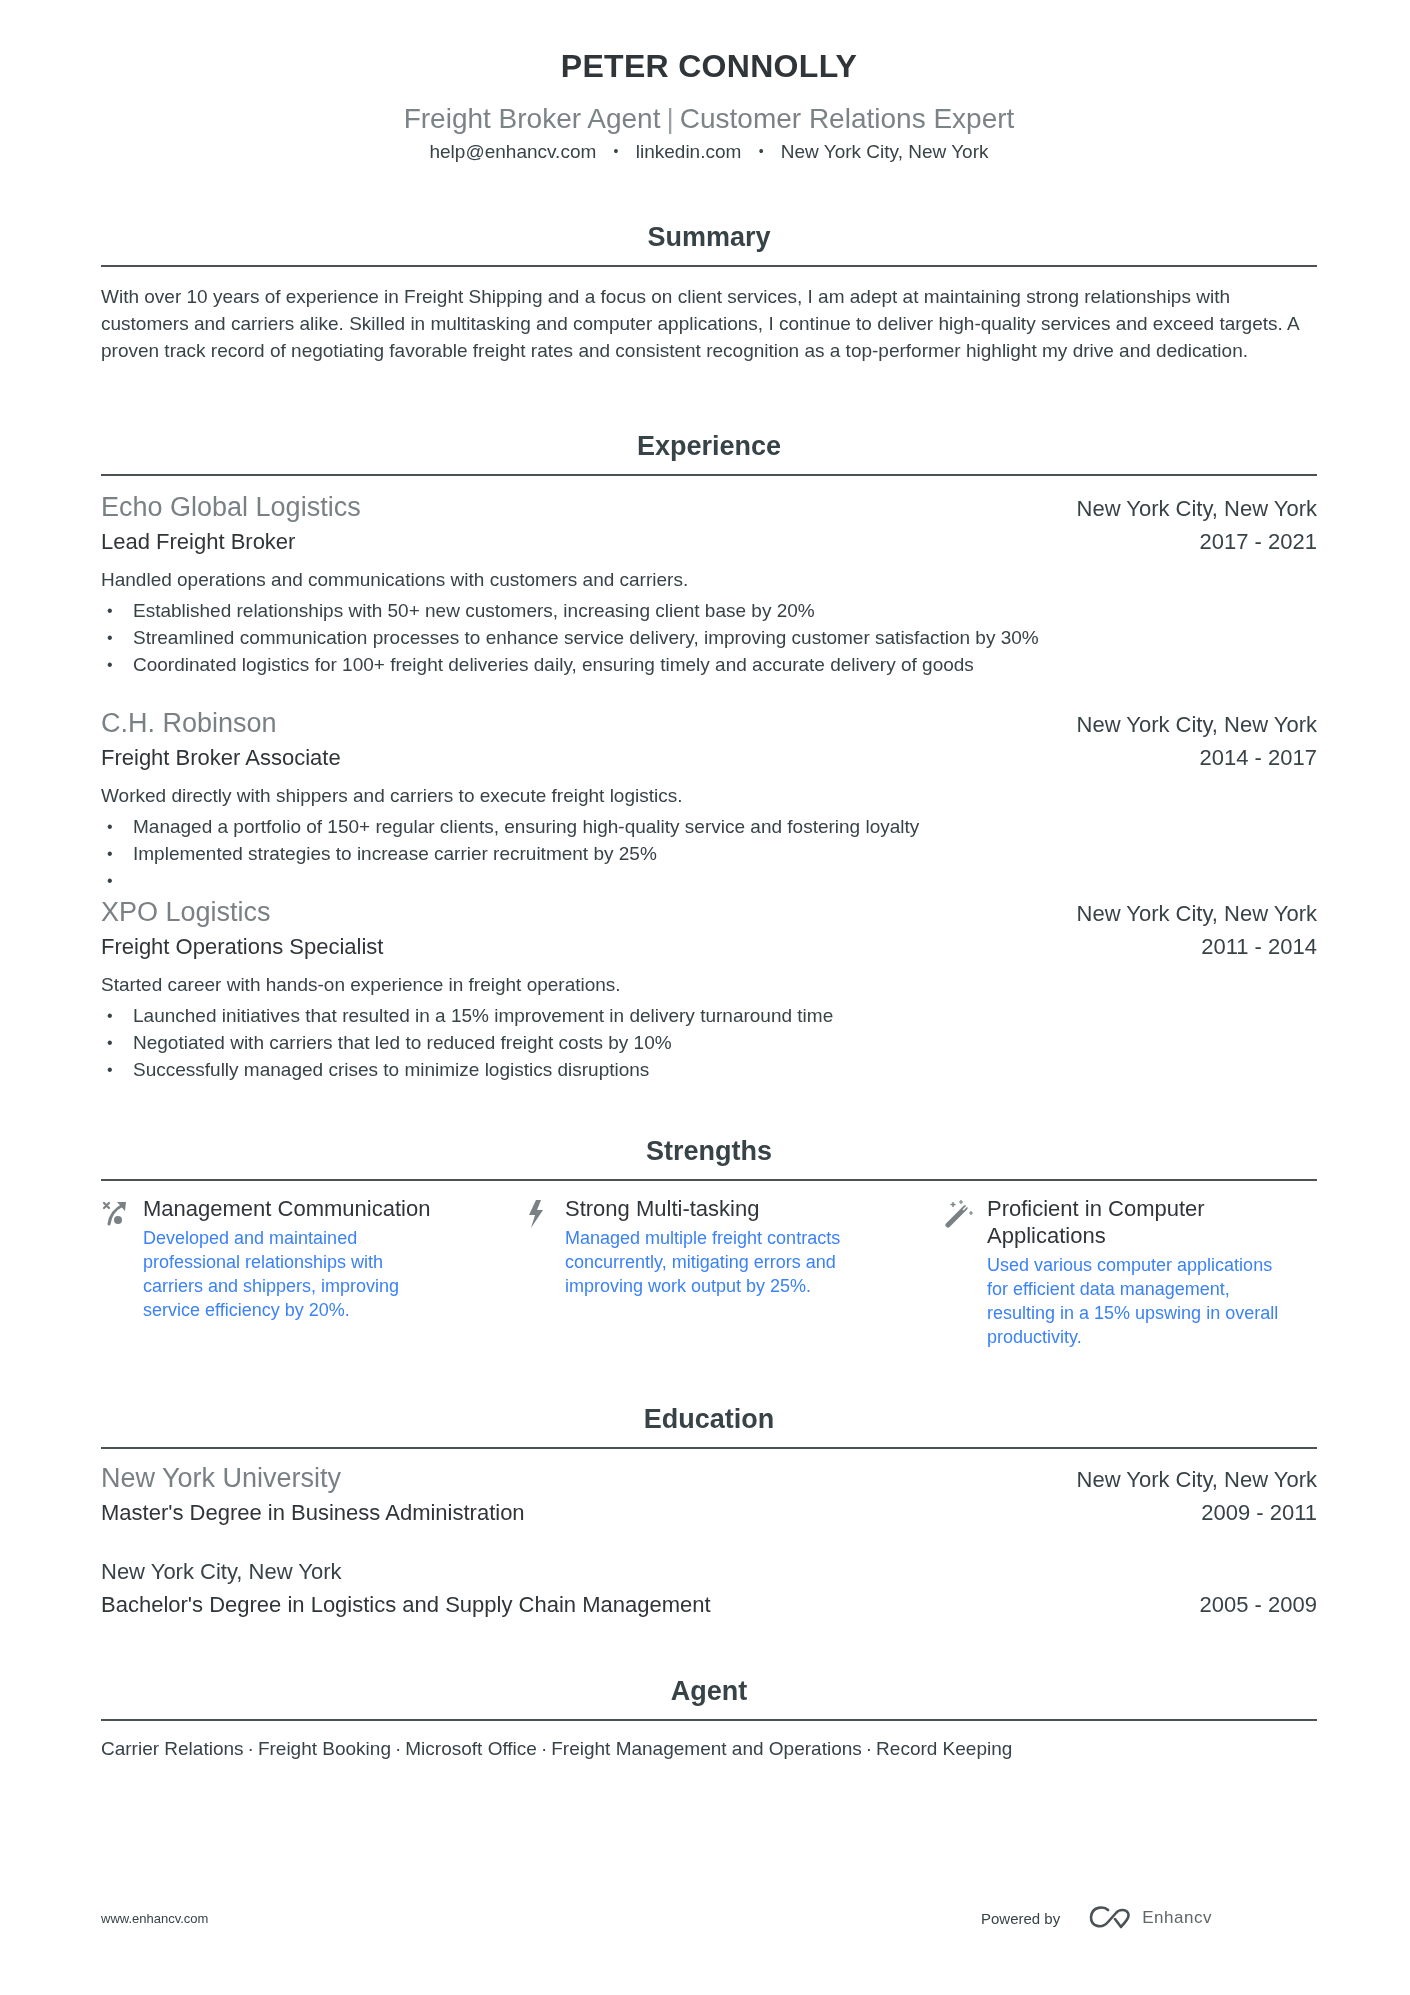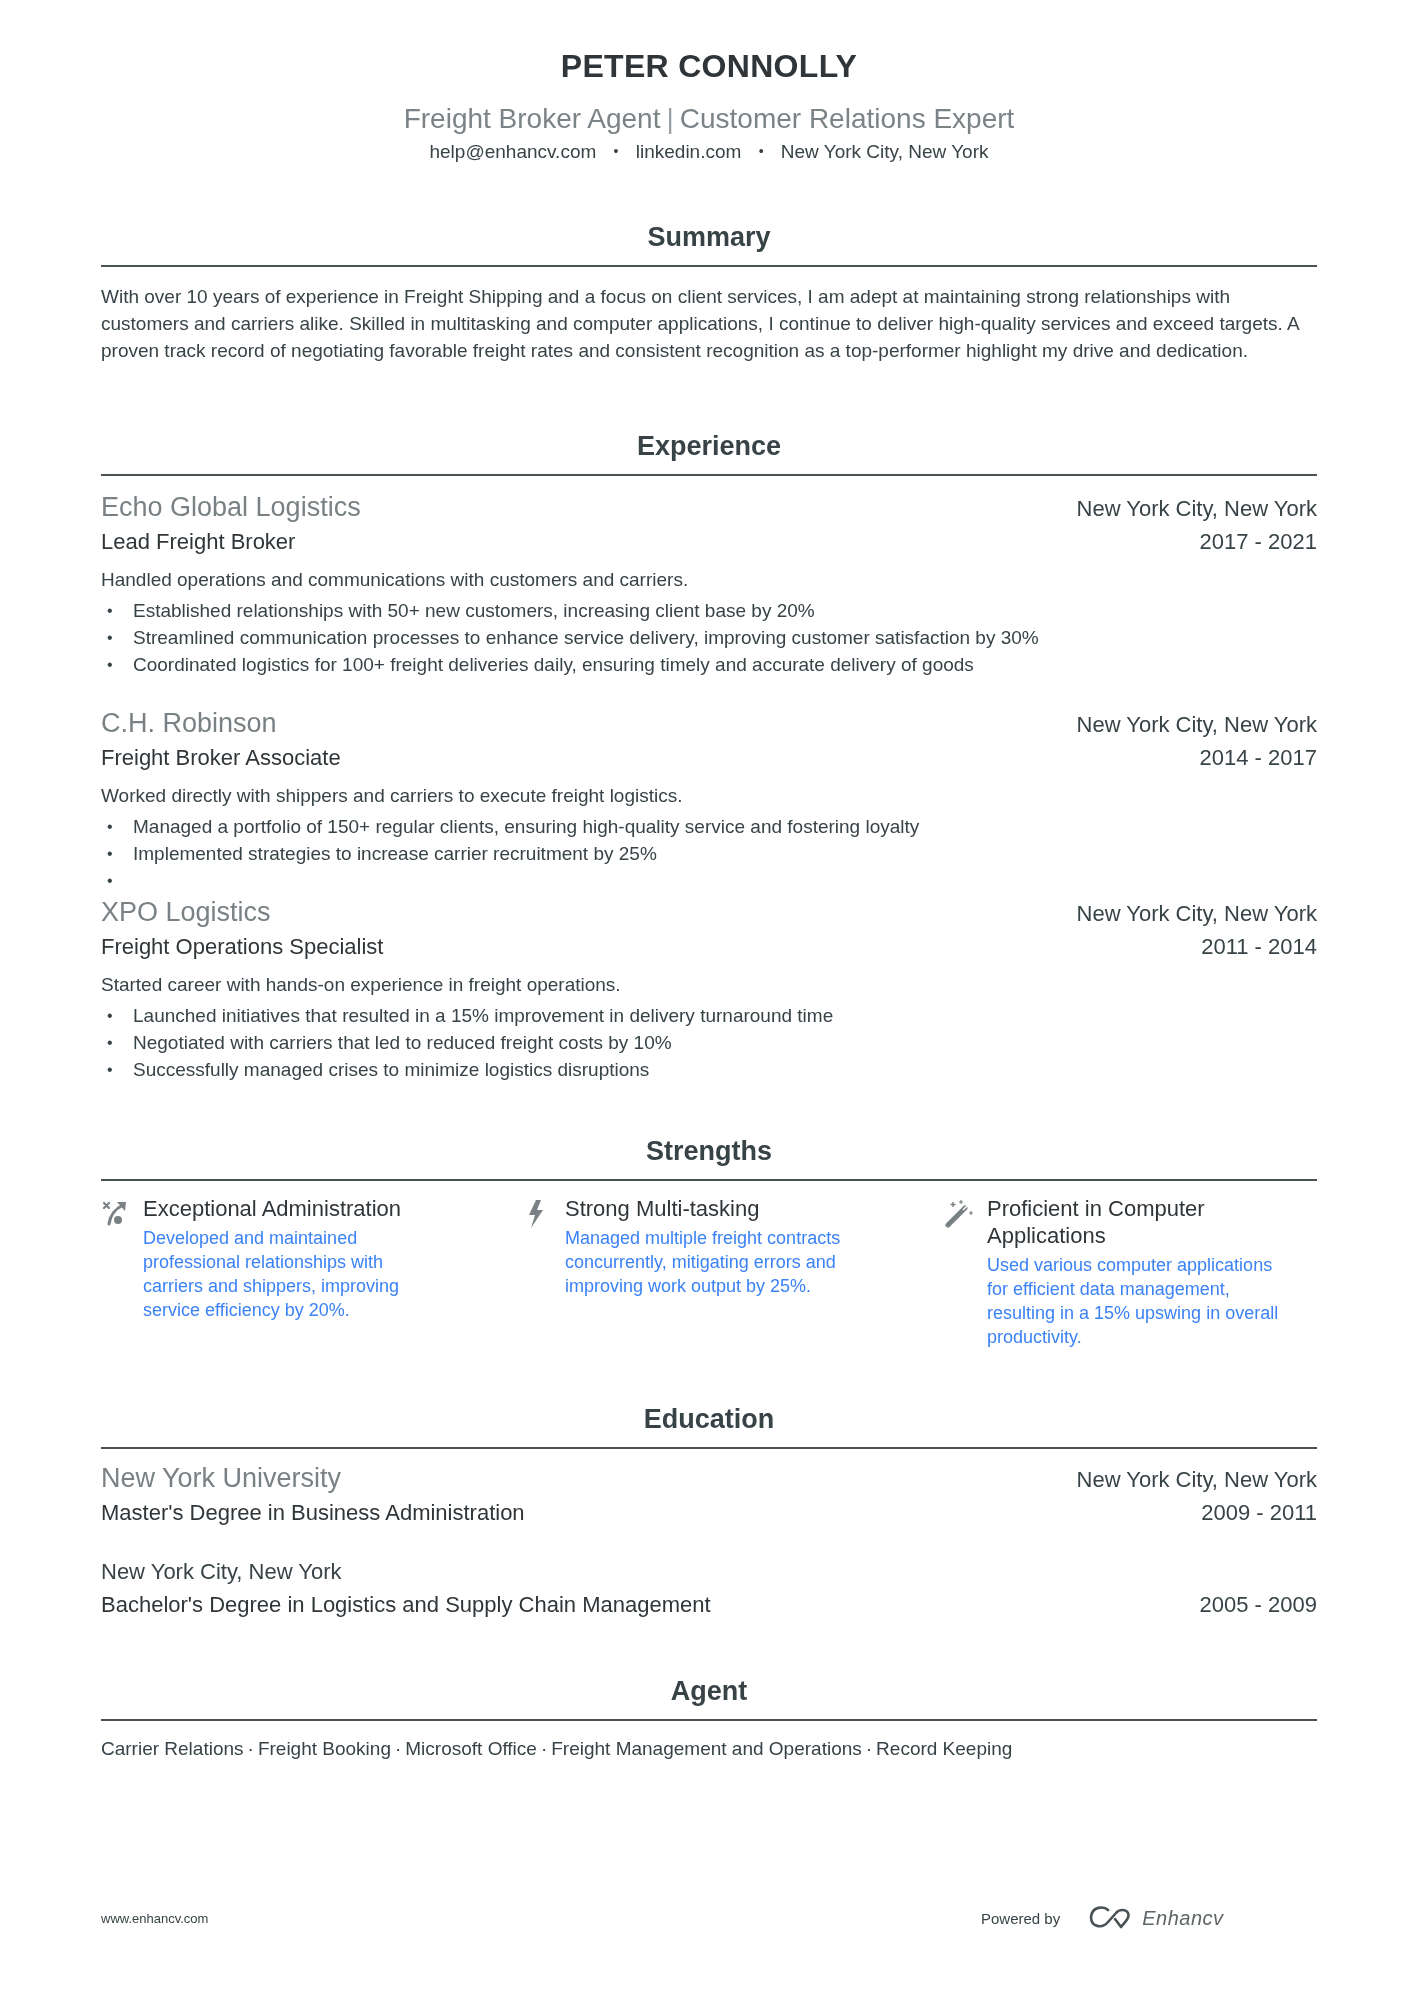--- a/index.html
+++ b/index.html
@@ -56,21 +56,21 @@
 
   .skills { margin-top: 54px; }
   .skills-line { font-size: 19px; line-height: 27px; margin-top: 14px; }
   .skills-line .sdot { padding: 0 4px; }
 
   
   .footer-left { position: absolute; left: 101px; top: 1911px; font-size: 13px; color: #384347; }
   .footer-right { position: absolute; left: 981px; top: 1905px; display: flex; align-items: center; }
   .powered { font-size: 15px; color: #384347; margin-right: 28px; }
   .brand { display: flex; align-items: center; }
-  .brand-text { font-size: 20px; color: #5f6668; margin-left: 8px; letter-spacing: 0.5px; font-style: italic; }
+  .brand-text { font-size: 17px; color: #5f6668; margin-left: 8px; letter-spacing: 0.5px; }
 </style>
 </head>
 <body>
 
 <div class="page">
 
   <header class="header">
     <div class="name">PETER CONNOLLY</div>
     <div class="headline">
       <span>Freight Broker Agent</span><span class="sep">|</span><span>Customer Relations Expert</span>
@@ -154,21 +154,21 @@
       <div class="strength">
         <div class="s-icon">
           <svg width="28" height="28" viewBox="0 0 28 28">
             <path d="M3 4 L8 9 M8 4 L3 9" stroke="#7a8184" stroke-width="2.2" stroke-linecap="round"></path>
             <path d="M8 25 C9 17 14 10 22 6" stroke="#7a8184" stroke-width="3" fill="none" stroke-linecap="round"></path>
             <path d="M16 3 L25 3 L24 12 Z" fill="#7a8184"></path>
             <circle cx="17" cy="21" r="4" fill="#7a8184"></circle>
           </svg>
         </div>
         <div class="s-body">
-          <div class="s-title">Exceptional Administration</div>
+          <div class="s-title">Management Communication</div>
           <div class="s-desc">Developed and maintained professional relationships with carriers and shippers, improving service efficiency by 20%.</div>
         </div>
       </div>
 
       <div class="strength">
         <div class="s-icon">
           <svg width="28" height="30" viewBox="0 0 28 30">
             <path d="M13 1 L6 16 L12 16 L8 29 L20 11 L14 11 L18 1 Z" fill="#7a8184"></path>
           </svg>
         </div>

